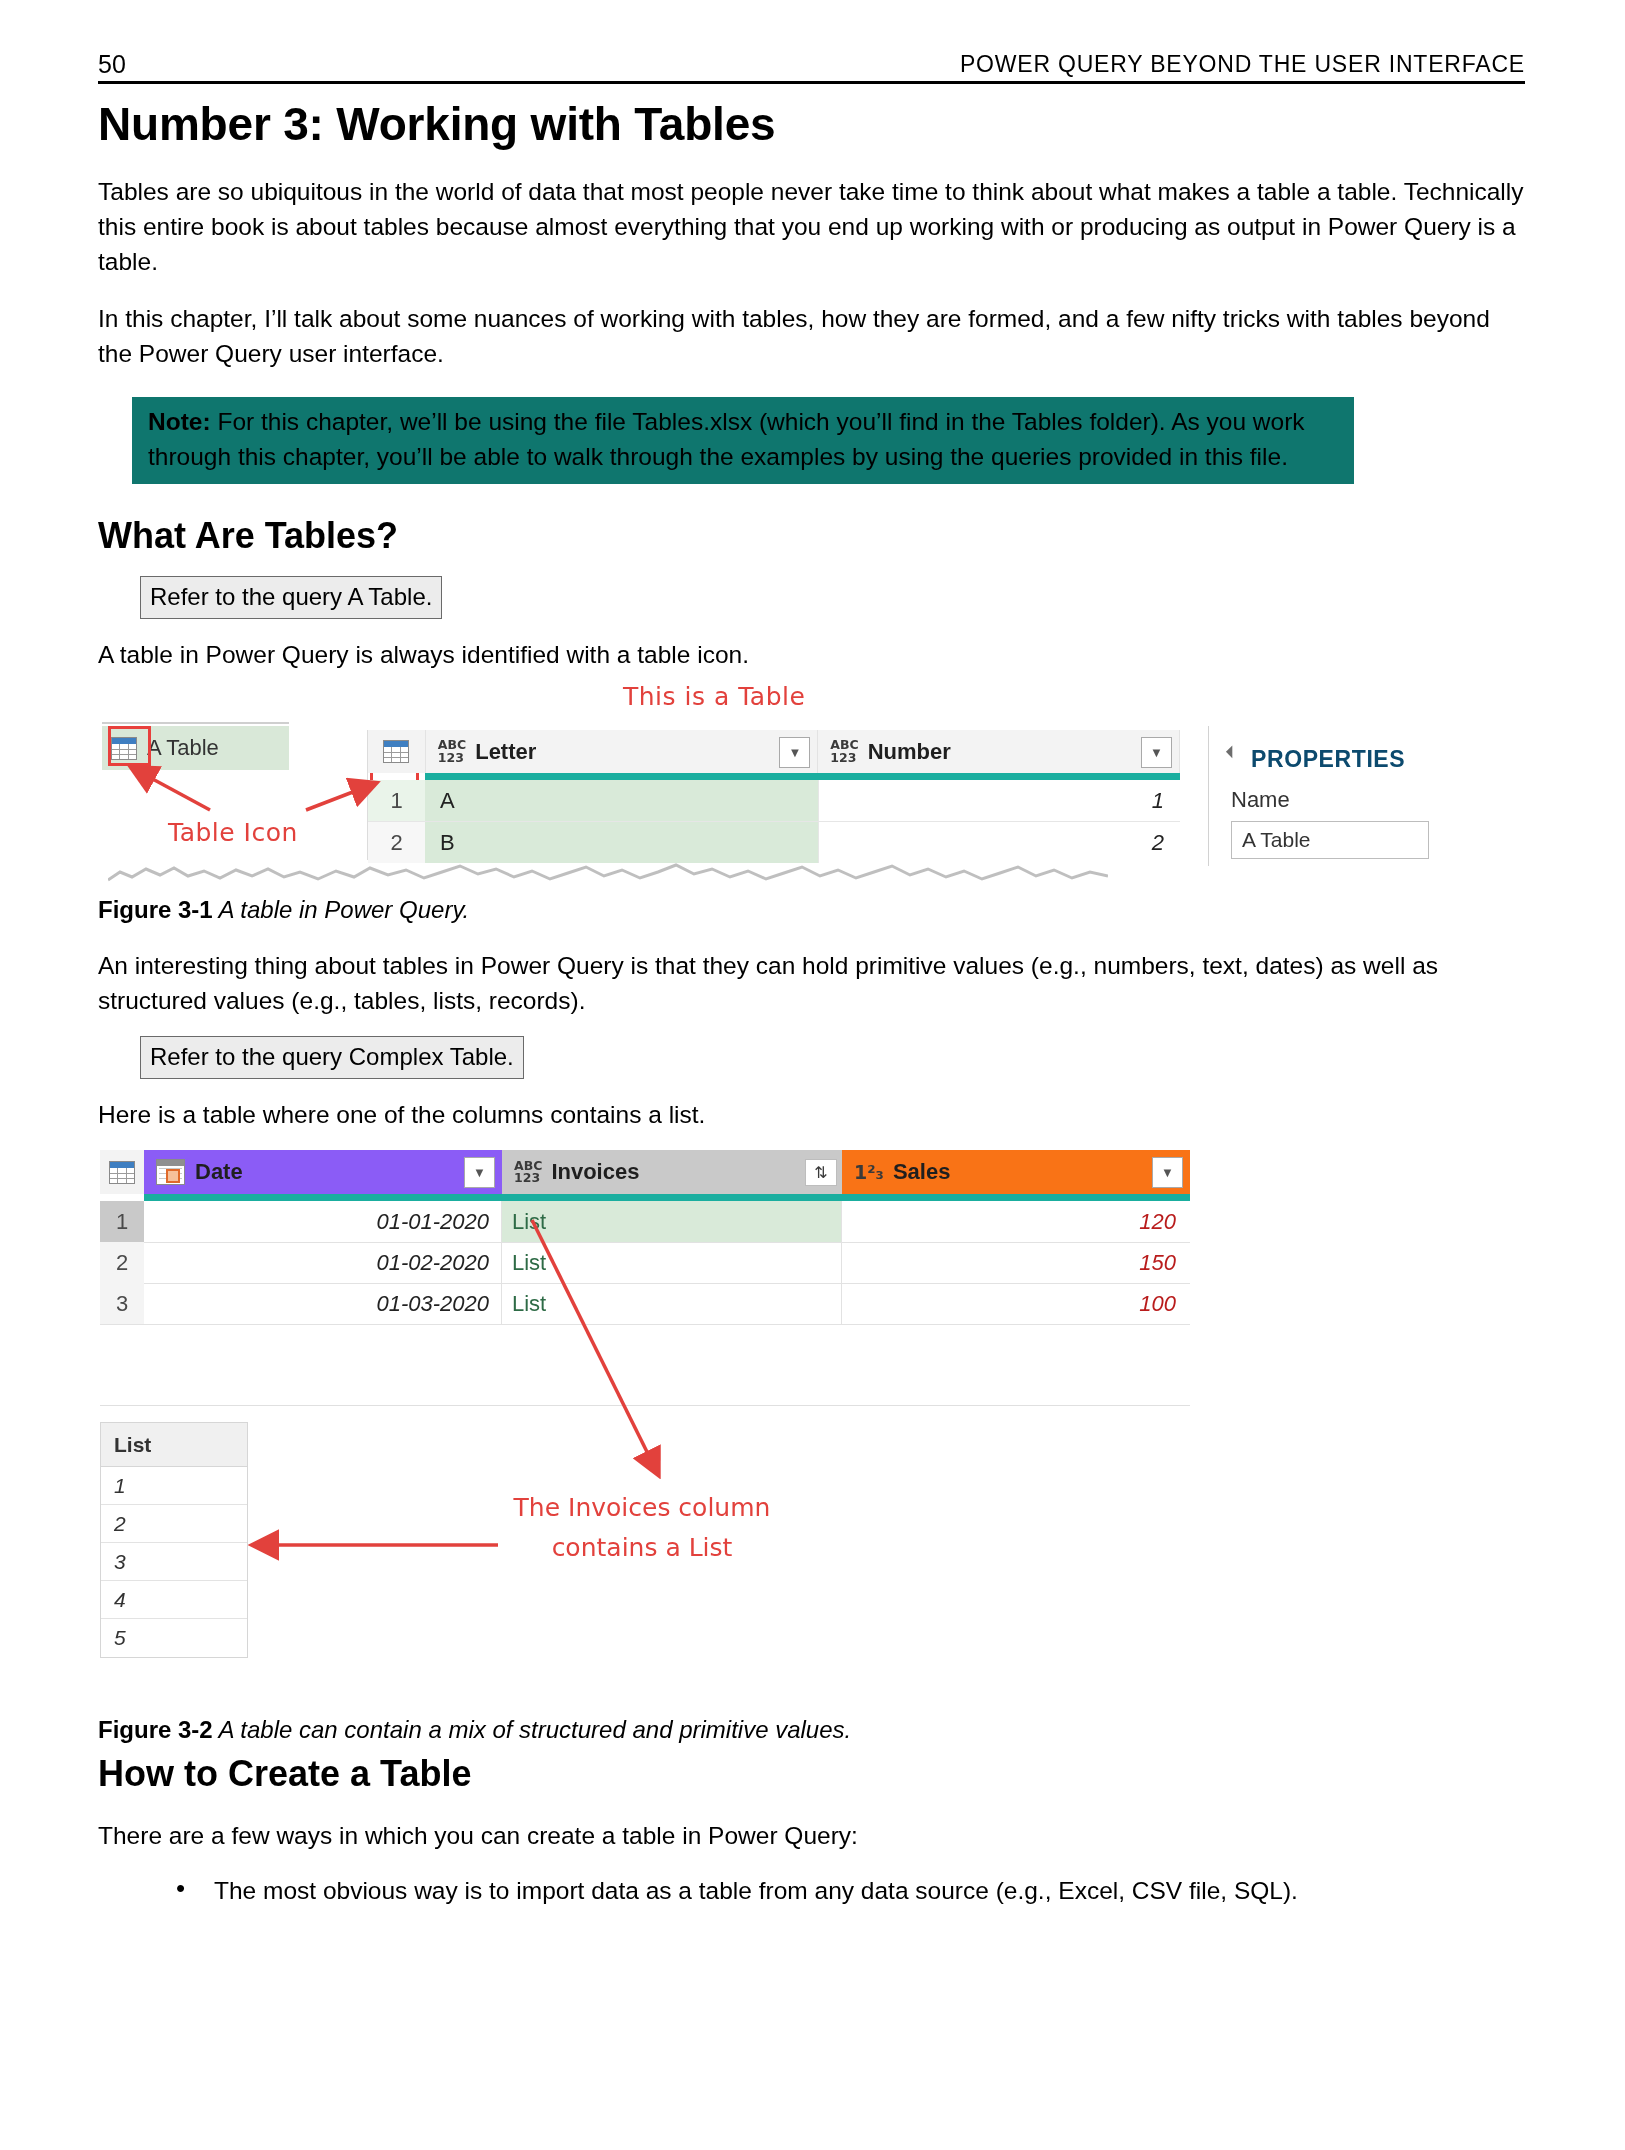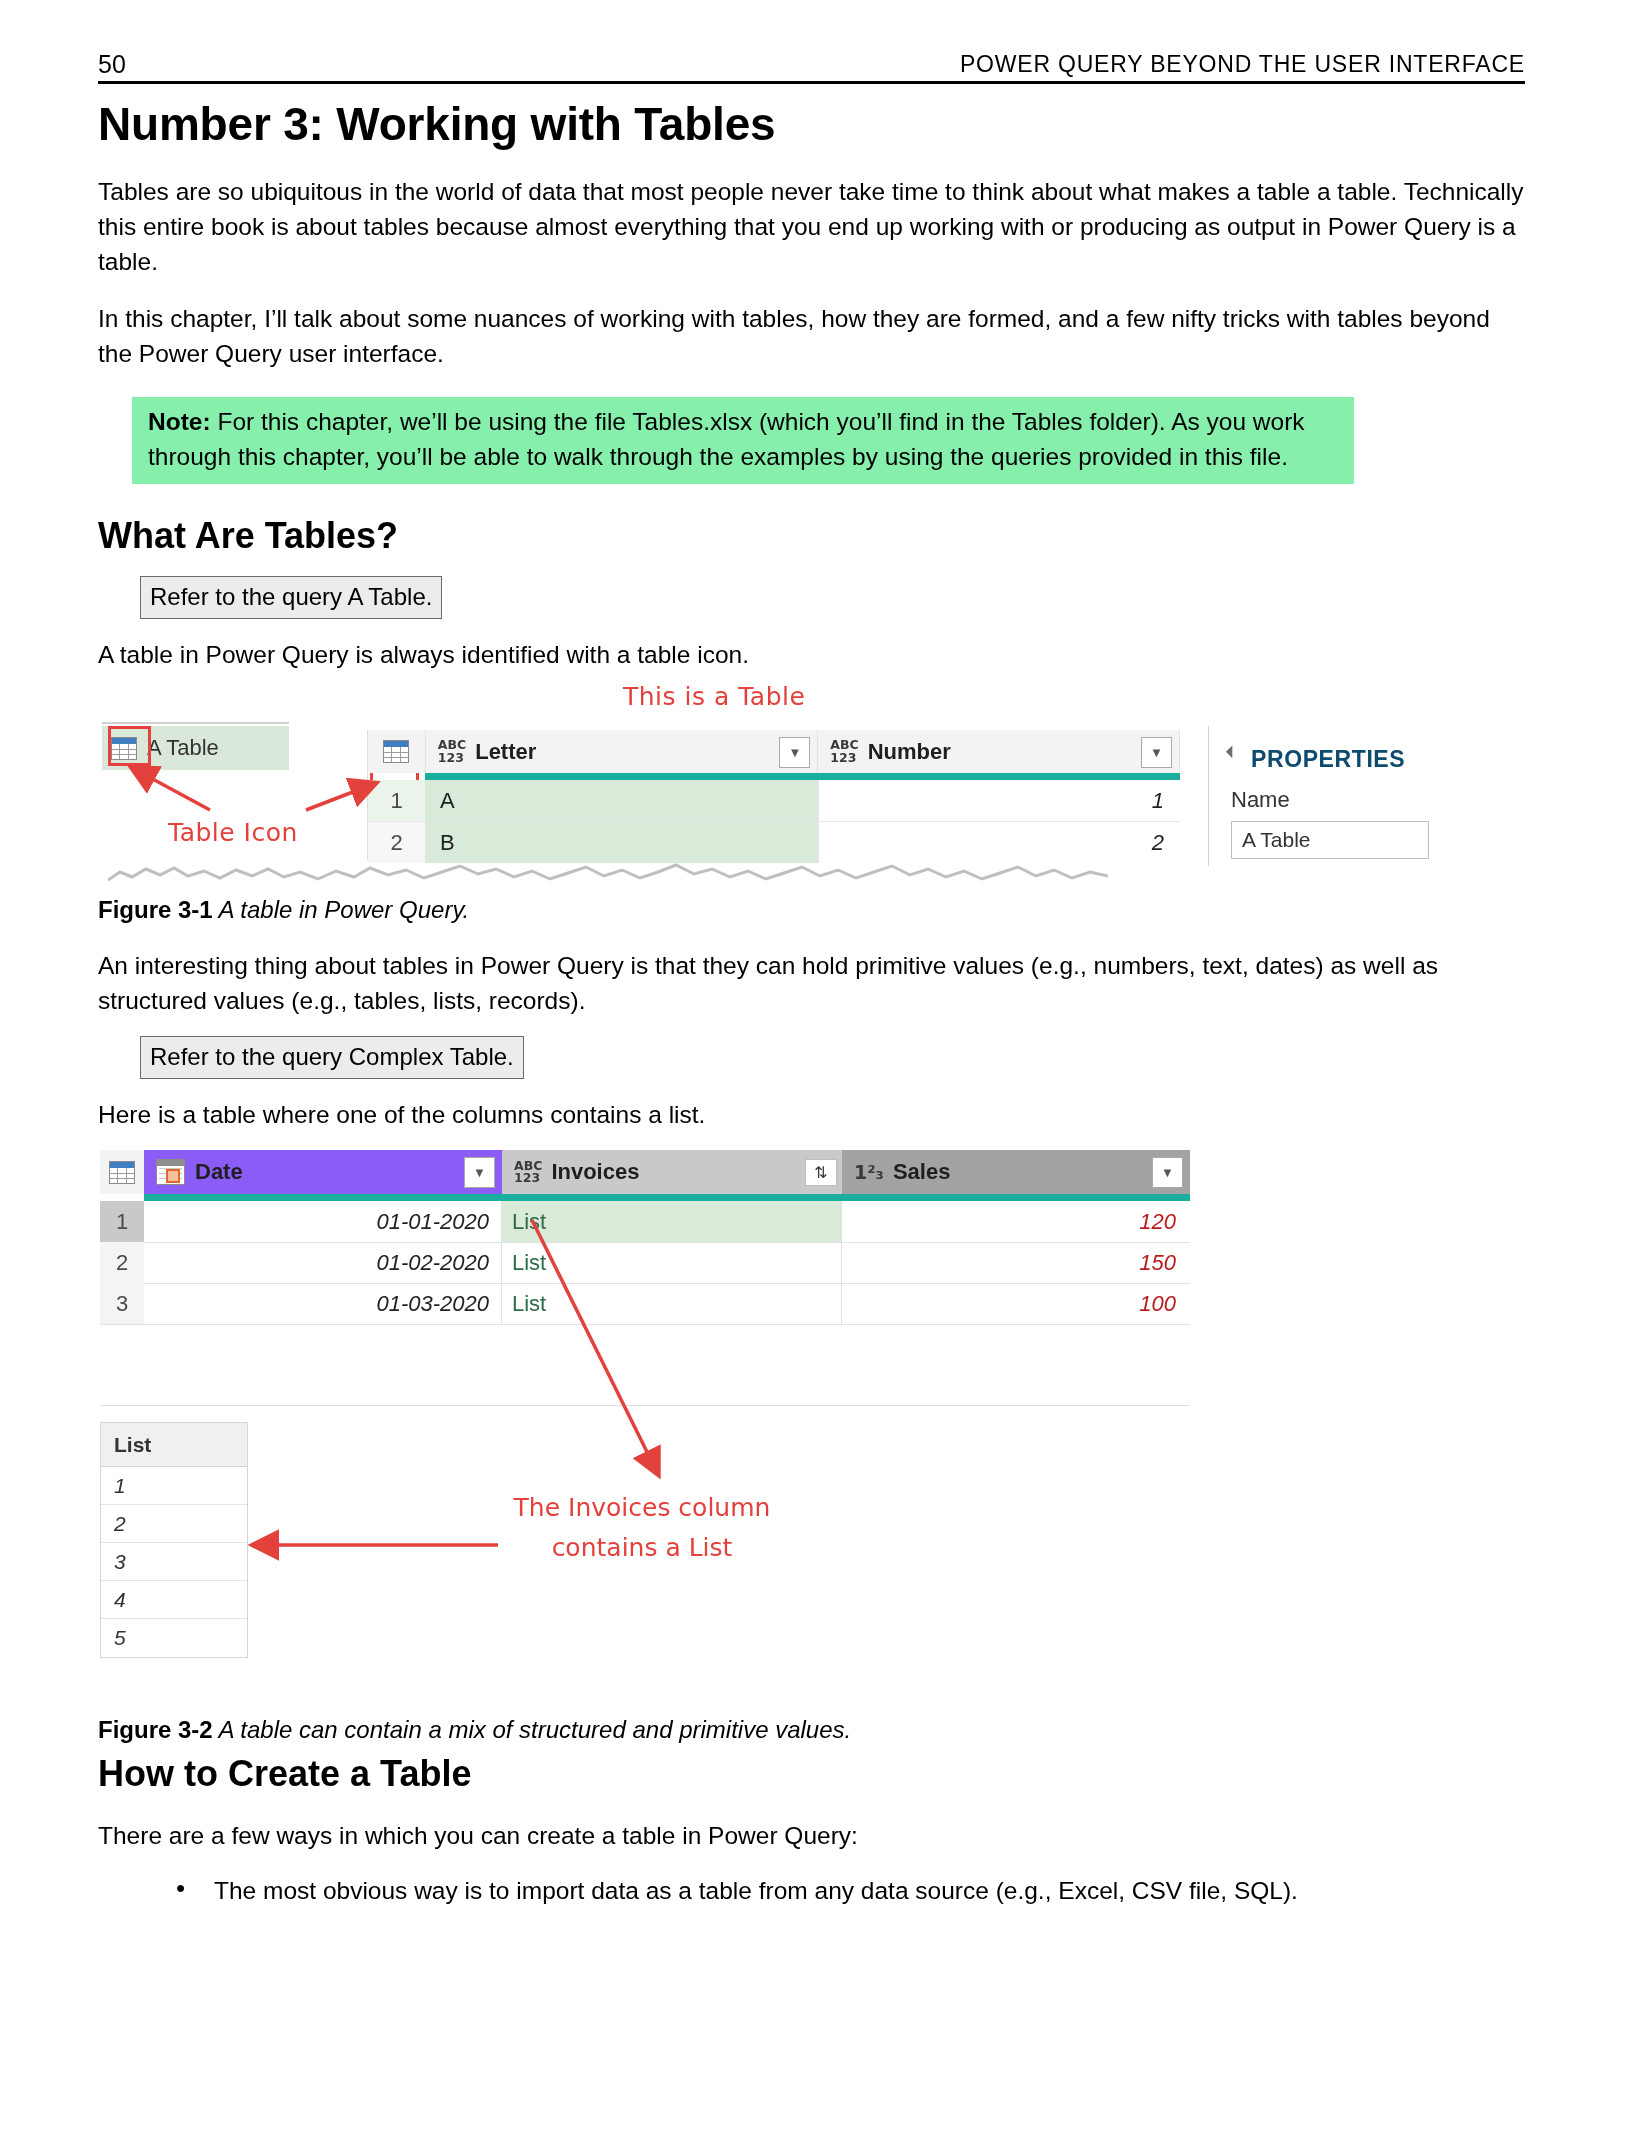--- a/index.html
+++ b/index.html
@@ -38,21 +38,21 @@
 
   
   p.body{
     font-size:24.5px; line-height:35px; margin:22px 0 0 0;
     text-align:left;
   }
   p.body.tight{margin-top:18px;}
 
   
   .note{
-    background:#86efac;
+    background:#0f766e;
     margin:26px 0 0 34px;
     width:1222px;
     padding:7px 14px 10px 16px;
     box-sizing:border-box;
     font-size:24.5px; line-height:35px;
   }
   .note b{font-weight:bold;}
 
   
   .refbox{
@@ -177,21 +177,21 @@
   .torn{position:absolute; left:0; right:0; bottom:0; height:26px; overflow:hidden;}
 
   
   .fig2{position:relative; margin-top:18px; height:550px;}
   .grid2{position:absolute; left:2px; top:0; width:1090px; height:175px; font-size:21px;}
   .g2-head{position:absolute;left:0;top:0;right:0;height:44px;background:#f3f3f3;display:flex;}
   .g2-idxhead{width:44px;background:#f3f3f3;display:flex;align-items:center;justify-content:center;}
   .g2-col{position:relative;display:flex;align-items:center;}
   .g2-col.date{width:358px;background:#8b5cf6;}
   .g2-col.inv{width:340px;background:#c9c9c9;}
-  .g2-col.sales{width:348px;background:#a3a3a3;}
+  .g2-col.sales{width:348px;background:#f97316;}
   .cal-ico{width:27px;height:24px;border:1px solid #8a8a8a;background:#fff;position:relative;margin-left:12px;margin-right:10px;flex:0 0 auto;}
   .cal-ico .cap{position:absolute;left:0;right:0;top:0;height:6px;background:#8f8f8f;}
   .cal-ico .dot{position:absolute;left:9px;top:9px;width:10px;height:10px;border:2px solid #e06a2a;background:#f6c19a;}
   .cal-ico .gl{position:absolute;left:2px;right:2px;top:8px;height:1px;background:#c9c9c9;box-shadow:0 5px 0 #c9c9c9,0 10px 0 #c9c9c9;}
   .g2-tealbar{position:absolute;left:44px;right:0;top:44px;height:7px;background:#1aae9f;}
   .g2-row{position:absolute;left:0;right:0;height:41px;display:flex;border-bottom:1px solid #e2e2e2;}
   .g2-row .idx{width:44px;display:flex;align-items:center;justify-content:center;color:#4a4a4a;font-size:22px;}
   .g2-row .c-date{width:358px;display:flex;align-items:center;justify-content:flex-end;padding-right:12px;box-sizing:border-box;font-style:italic;font-size:22px;color:#222;border-right:1px solid #e2e2e2;}
   .g2-row .c-inv{width:340px;display:flex;align-items:center;padding-left:10px;box-sizing:border-box;font-size:22px;color:#2e6b46;border-right:1px solid #e2e2e2;}
   .g2-row .c-sales{width:348px;display:flex;align-items:center;justify-content:flex-end;padding-right:14px;box-sizing:border-box;font-style:italic;font-size:22px;color:#b91c1c;}

